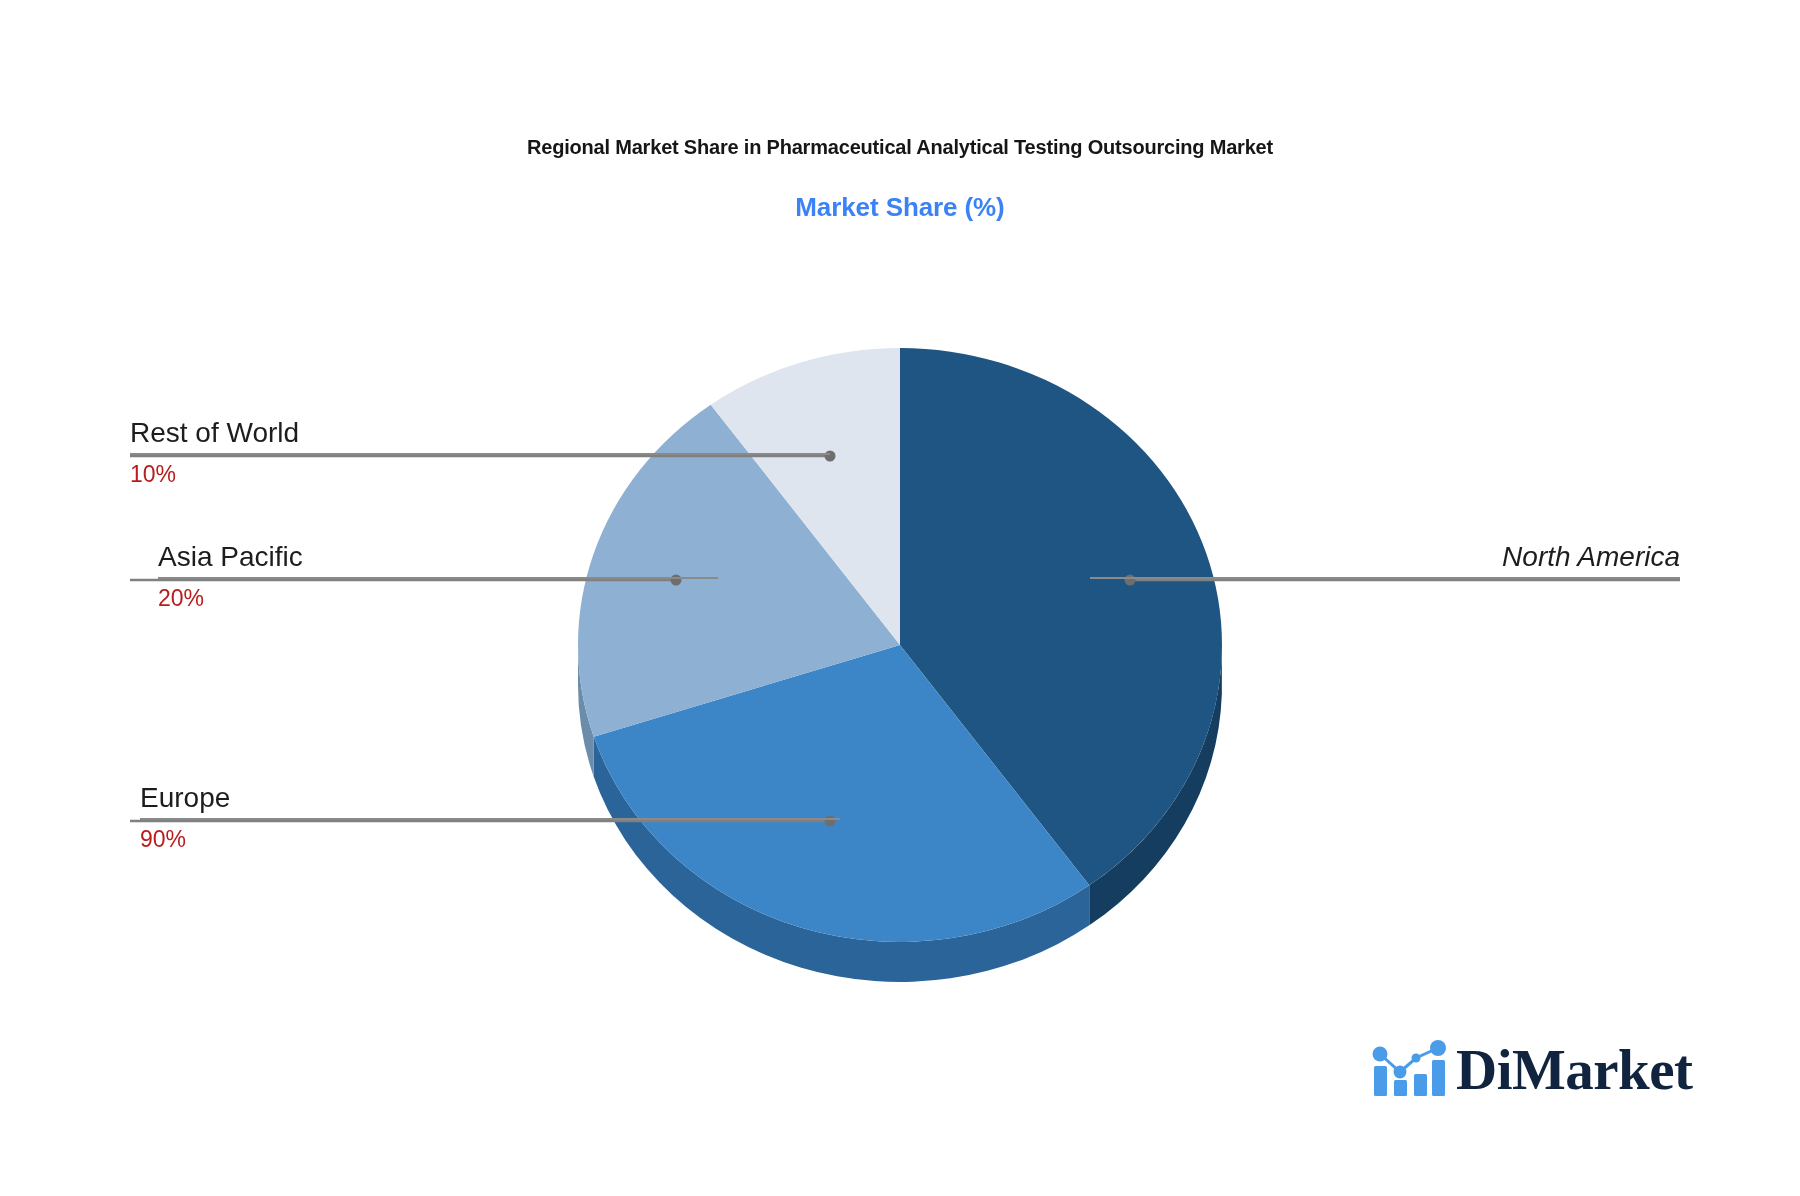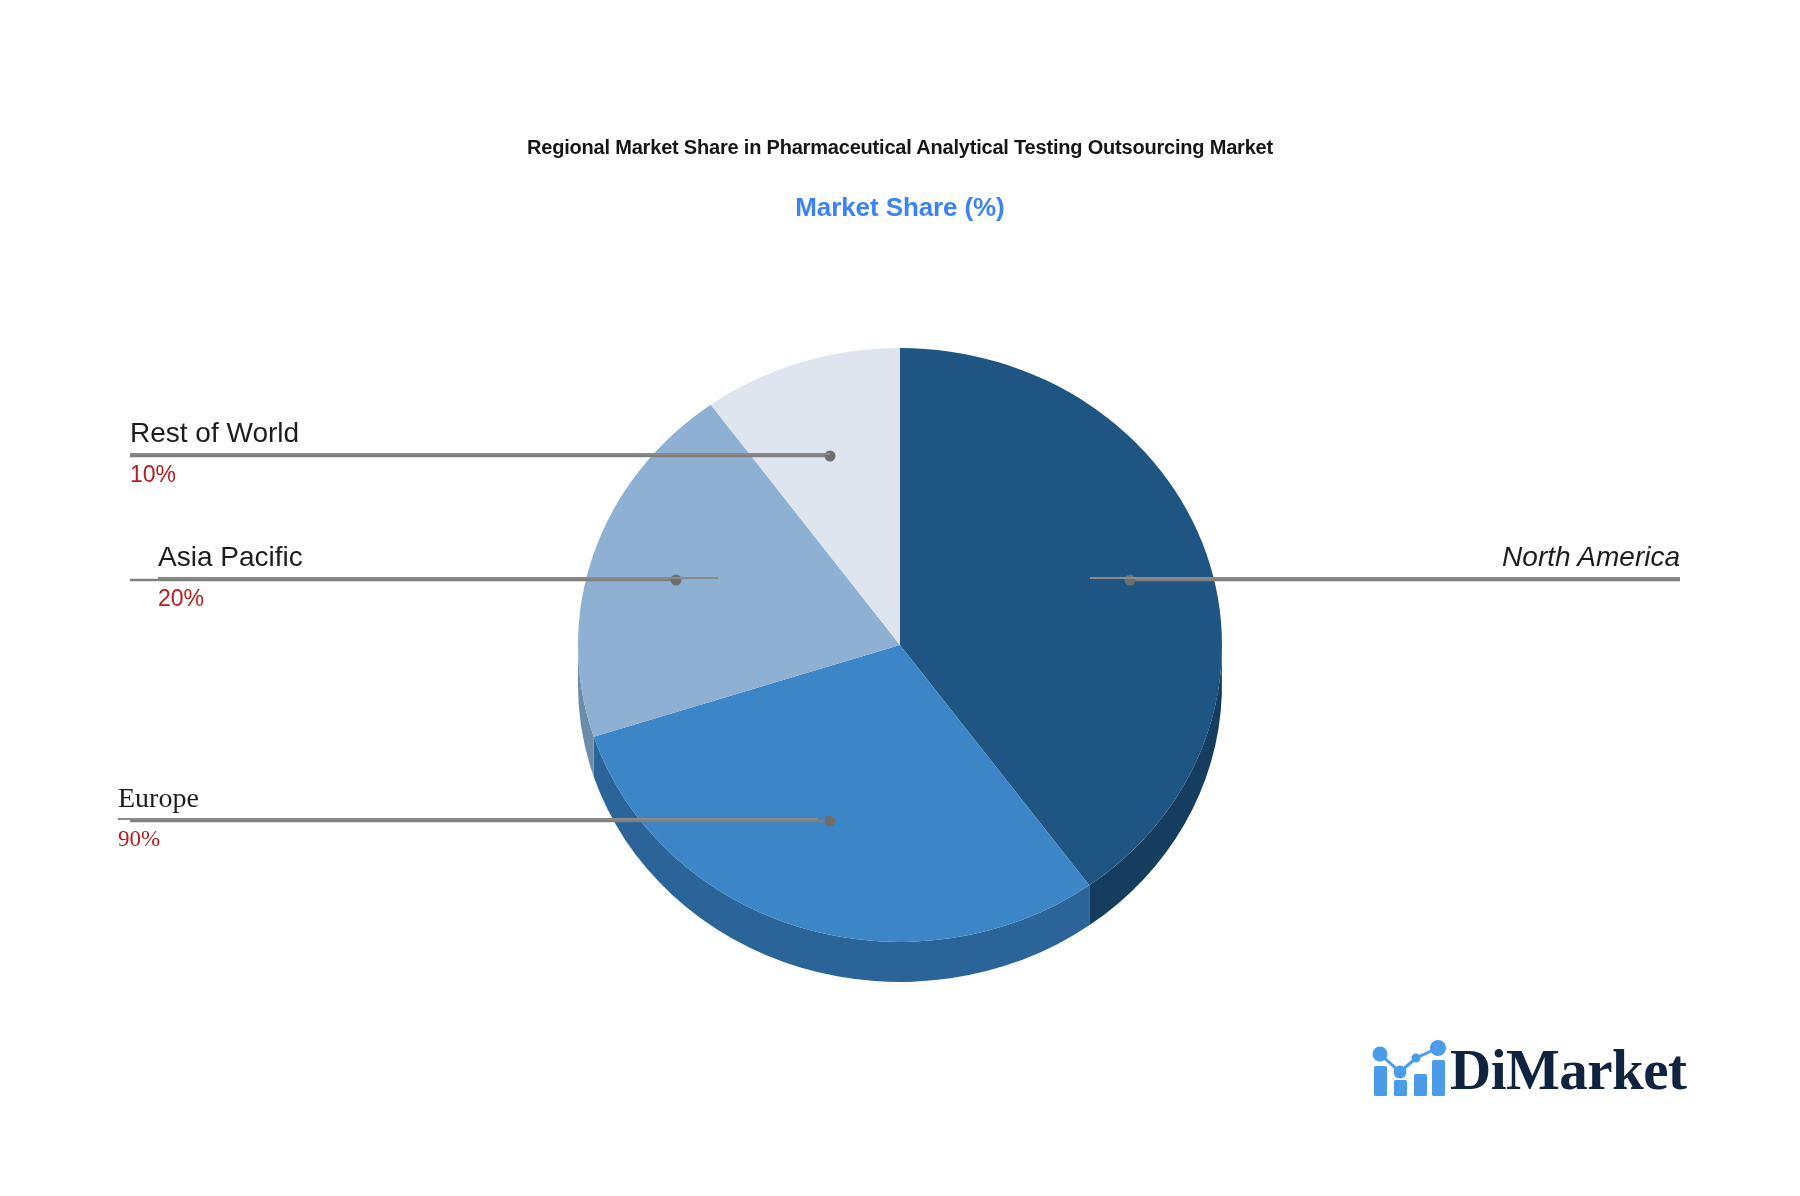--- a/index.html
+++ b/index.html
@@ -74,31 +74,31 @@
     white-space: nowrap;
   }
   .callout.left .cl-name,
   .callout.left .cl-value { text-align: left; }
   .callout.right .cl-name,
   .callout.right .cl-value { text-align: right; font-style: italic; }
 
   
   #callout-row     { left: 130px; top: 418px;  width: 700px; }
   #callout-ap      { left: 118px; top: 542px;  width: 560px; margin-left: 40px; }
-  #callout-eu      { left: 118px; top: 783px;  width: 700px; font-family: Liberation Serif, serif; }
+  #callout-eu      { left: 140px; top: 783px;  width: 700px; }
   #callout-na      { left: 1090px; top: 542px; width: 590px; }
 
   
   #logo {
     position: absolute;
     left: 1370px;
     top: 1038px;
     display: flex;
     align-items: center;
-    gap: 2px;
+    gap: 8px;
   }
   #logo .logo-mark { display: block; }
   #logo .logo-word {
     font-family: "Liberation Serif", serif;
     font-size: 57px;
     font-weight: bold;
     color: #10233f;
     letter-spacing: -0.5px;
     line-height: 1;
     white-space: nowrap;

